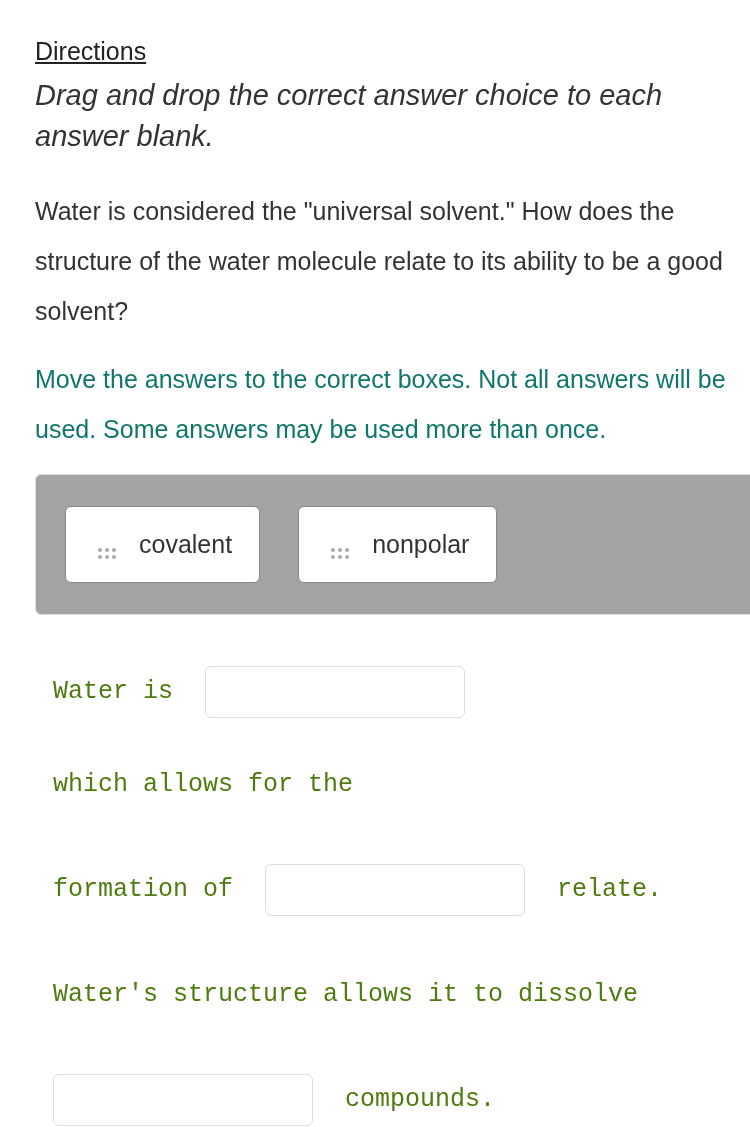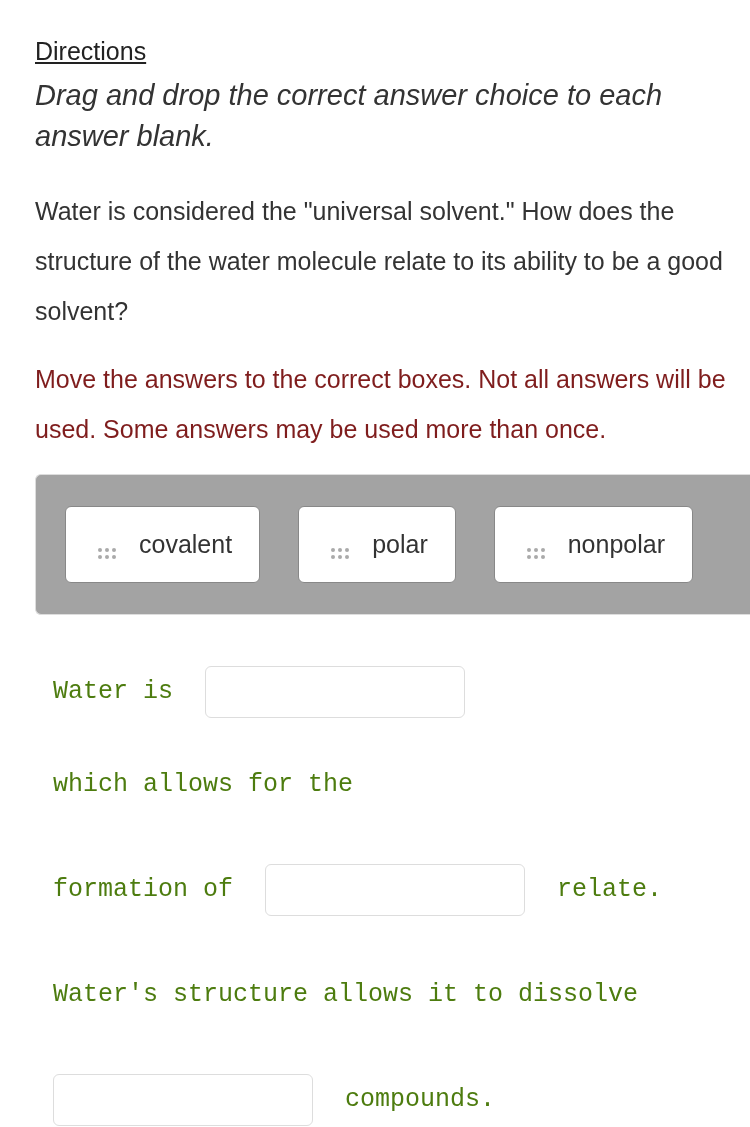--- a/index.html
+++ b/index.html
@@ -29,21 +29,21 @@
       margin-bottom: 30px;
     }
     .question-text {
       font-size: 25px;
       color: #333;
       line-height: 2.0;
       margin-bottom: 18px;
     }
     .instructions-text {
       font-size: 25px;
-      color: #7f1d1d;
+      color: #0f766e;
       line-height: 2.0;
       margin-bottom: 20px;
     }
     .answer-bank {
       background: #a3a3a3;
       border: 1px solid #ddd;
       border-radius: 6px;
       padding: 22px 20px 22px 20px;
       display: flex;
       flex-wrap: wrap;
@@ -133,31 +133,20 @@
   </div>
   <div class="answer-chip">
     <div class="drag-handle">
       <span></span>
         <span></span>
         <span></span>
         <span></span>
         <span></span>
         <span></span>
     </div>
-    <span>polar</span>
-  </div>
-  <div class="answer-chip">
-    <div class="drag-handle">
-      <span></span>
-        <span></span>
-        <span></span>
-        <span></span>
-        <span></span>
-        <span></span>
-    </div>
     <span>nonpolar</span>
   </div>
 </div>
 
 <div class="fill-section">
   <div class="fill-row">
     <span class="text">Water is</span>
     <span class="drop-zone small"></span>
     <span class="text">which allows for the</span>
   </div>

